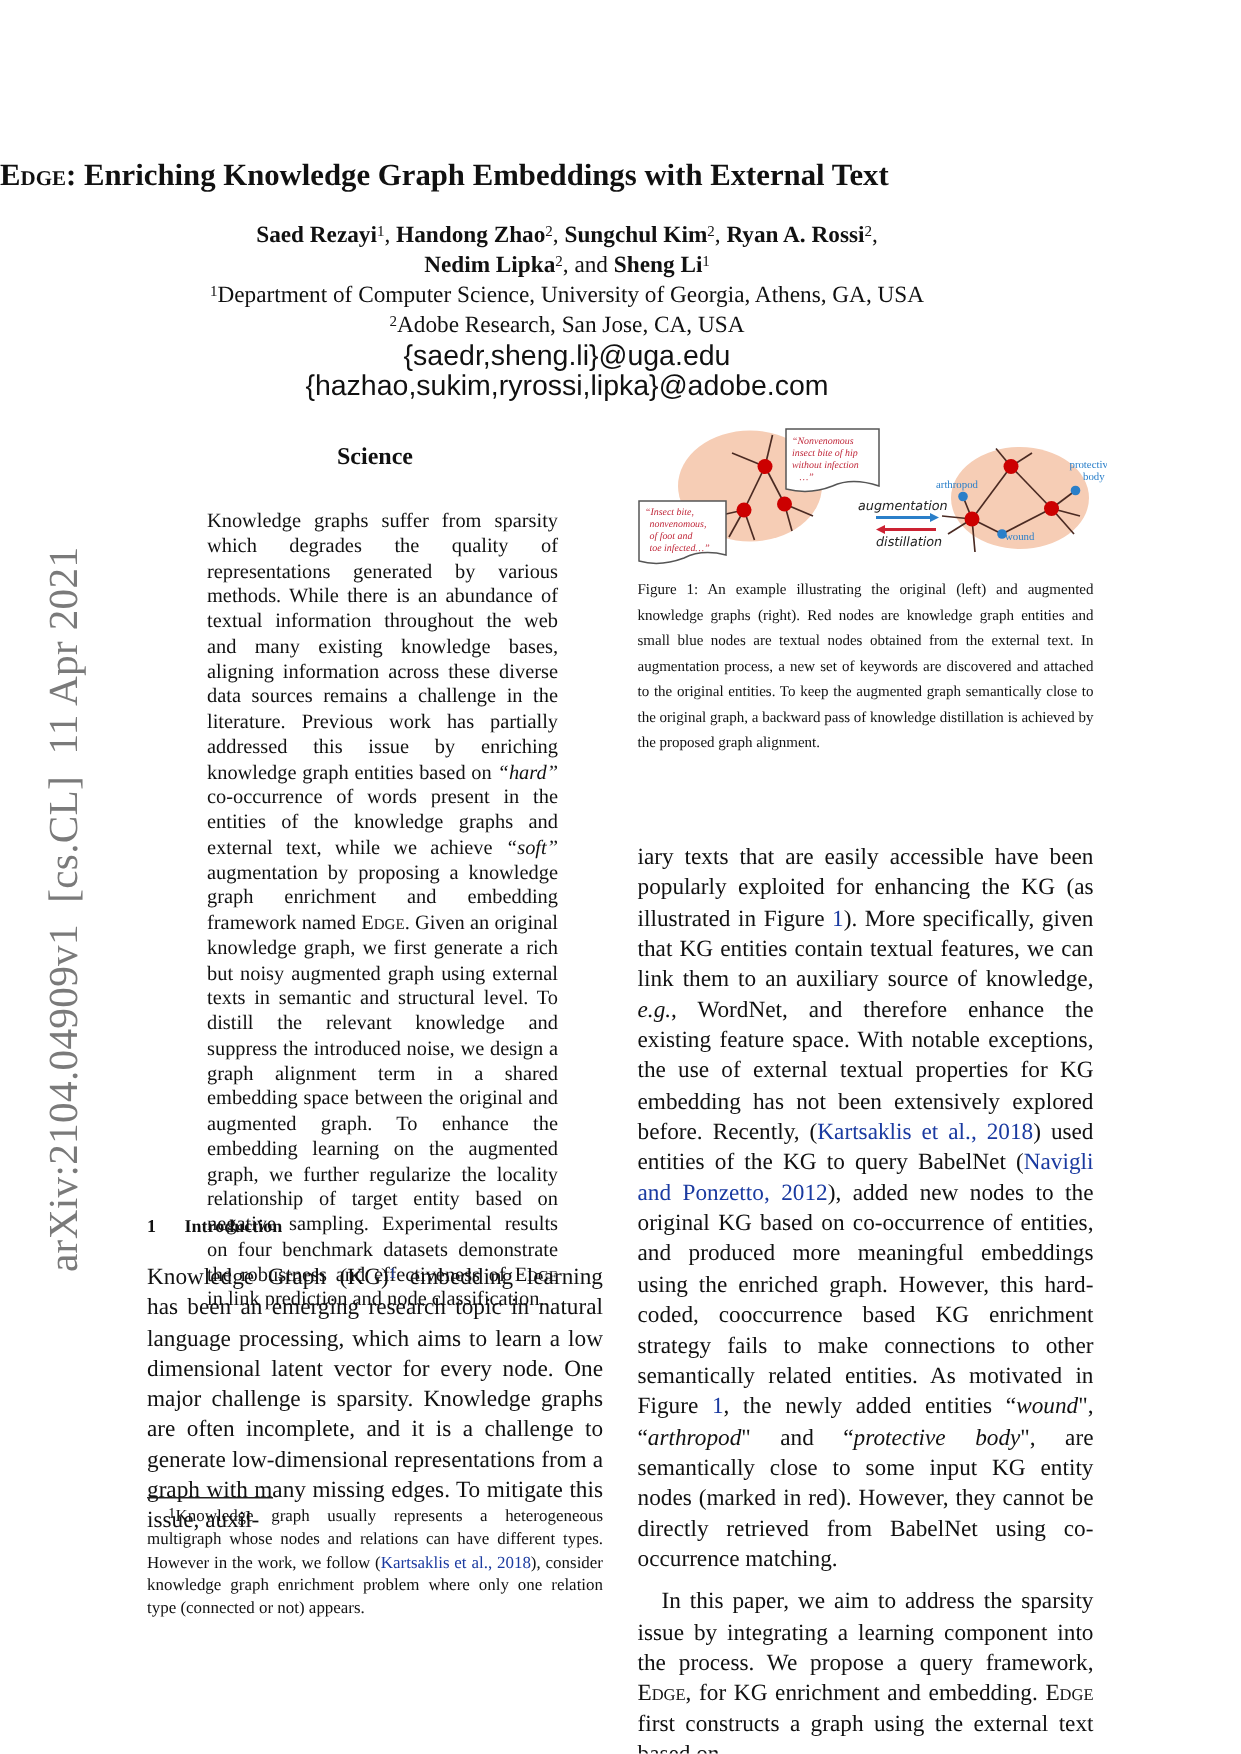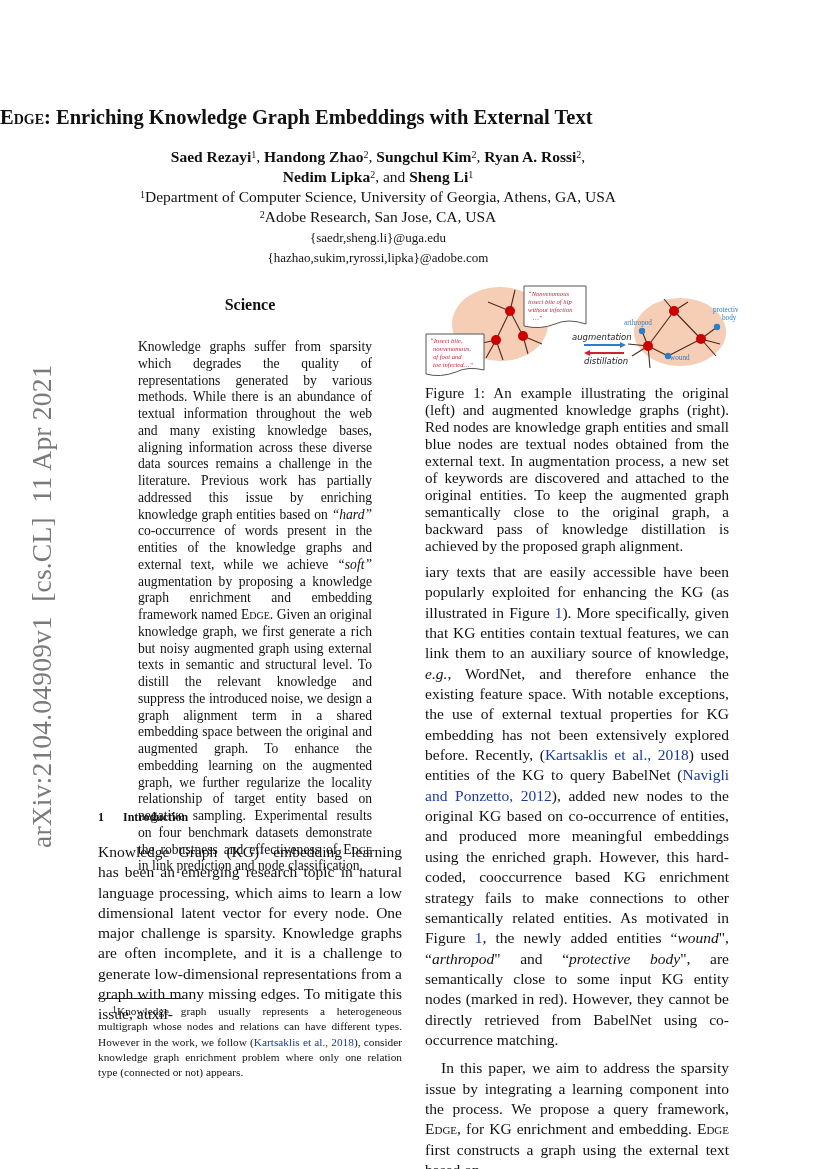--- a/index.html
+++ b/index.html
@@ -10,32 +10,32 @@
     position: absolute; left: 22px; top: 848px; width: 520px; height: 40px;
     transform: rotate(-90deg); transform-origin: 0 0;
     font-family: "Liberation Serif", serif; font-size: 27.5px; color: #7a7a7a;
     white-space: pre; letter-spacing: 0.2px; line-height: 40px;
   }
   .title { left: 0; width: 827px; top: 106px; text-align: left; font-weight: bold; font-size: 20.5px; }
   .sc { font-variant: small-caps; }
   .authors { left: 0; width: 756px; text-align: center; font-size: 15.5px; line-height: 19.5px; }
   .authors b { font-weight: bold; }
   sup { font-size: 10px; vertical-align: top; position: relative; top: -2px; }
-  .mono { font-family: Liberation Serif, serif; font-size: 13px; }
+  .mono { font-family: Liberation Sans, sans-serif; font-size: 19px; }
   .abstract-heading { left: 90px; width: 320px; top: 296px; text-align: center; font-weight: bold; font-size: 16px; }
   .abstract { left: 122px; width: 266px; top: 323px; font-size: 13.6px; line-height: 16.75px; text-align: justify; }
   .abstract p { margin: 16px; text-align-last: left; }
   .section-h { left: 98px; top: 810px; font-weight: bold; font-size: 12px; }
   .section-h .num { display: inline-block; width: 25px; }
   .intro { left: 98px; width: 304px; top: 842px; font-size: 15.5px; line-height: 20.3px; text-align: justify; }
   .intro p { margin: 0; text-align-last: left; }
   .fn-rule { left: 98px; top: 998px; width: 84px; height: 1px; background: #222; }
   .footnote { left: 98px; width: 304px; top: 1004px; font-size: 11.3px; line-height: 15.3px; text-align: justify; }
   .footnote p { margin: 0; text-indent: 14px; text-align-last: left; }
-  .caption { left: 425px; width: 304px; top: 385px; font-size: 15px; line-height: 17.05px; text-align: justify; }
+  .caption { left: 425px; width: 304px; top: 385px; font-size: 10px; line-height: 17.05px; text-align: justify; }
   .caption p { margin: 0; text-align-last: left; }
   .rightcol { left: 425px; width: 304px; top: 562px; font-size: 15.5px; line-height: 20.35px; text-align: justify; }
   .rightcol p { margin: 0; text-align-last: left; }
   .rightcol p.indent { text-indent: 16px; margin-top: 8px; }
   a.cite, .link { color: #1a3aa0; text-decoration: none; }
   .figure { left: 418px; top: 282px; width: 320px; height: 100px; }
 </style>
 </head>
 <body>
 

